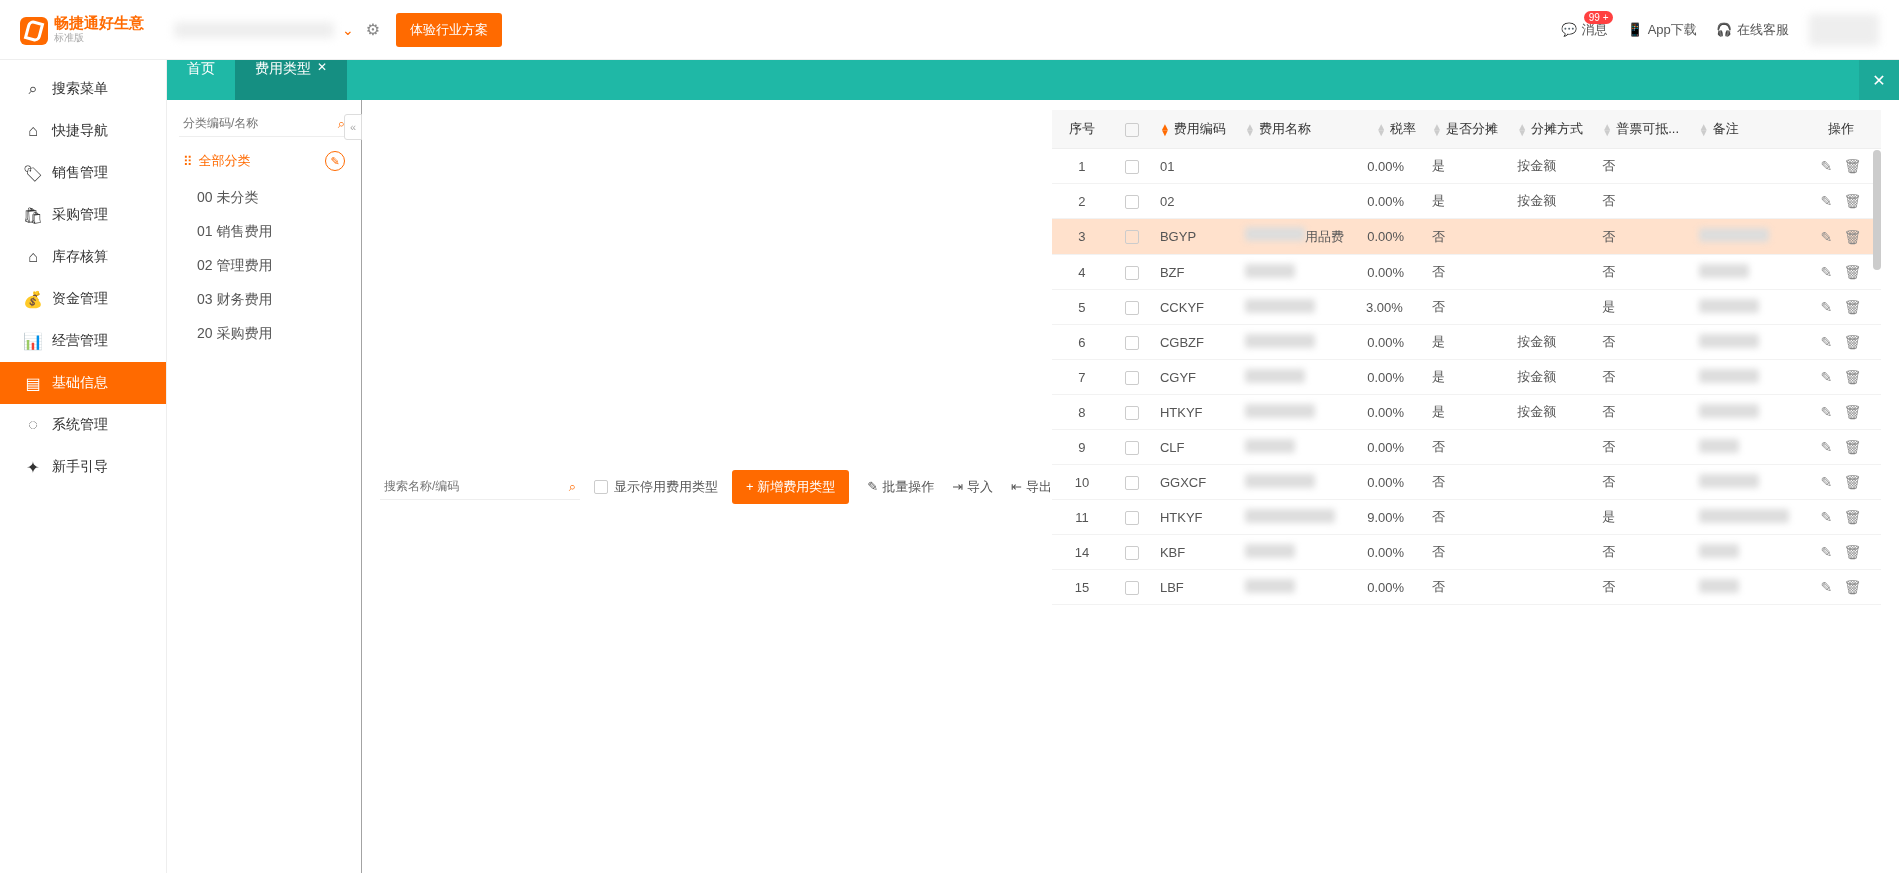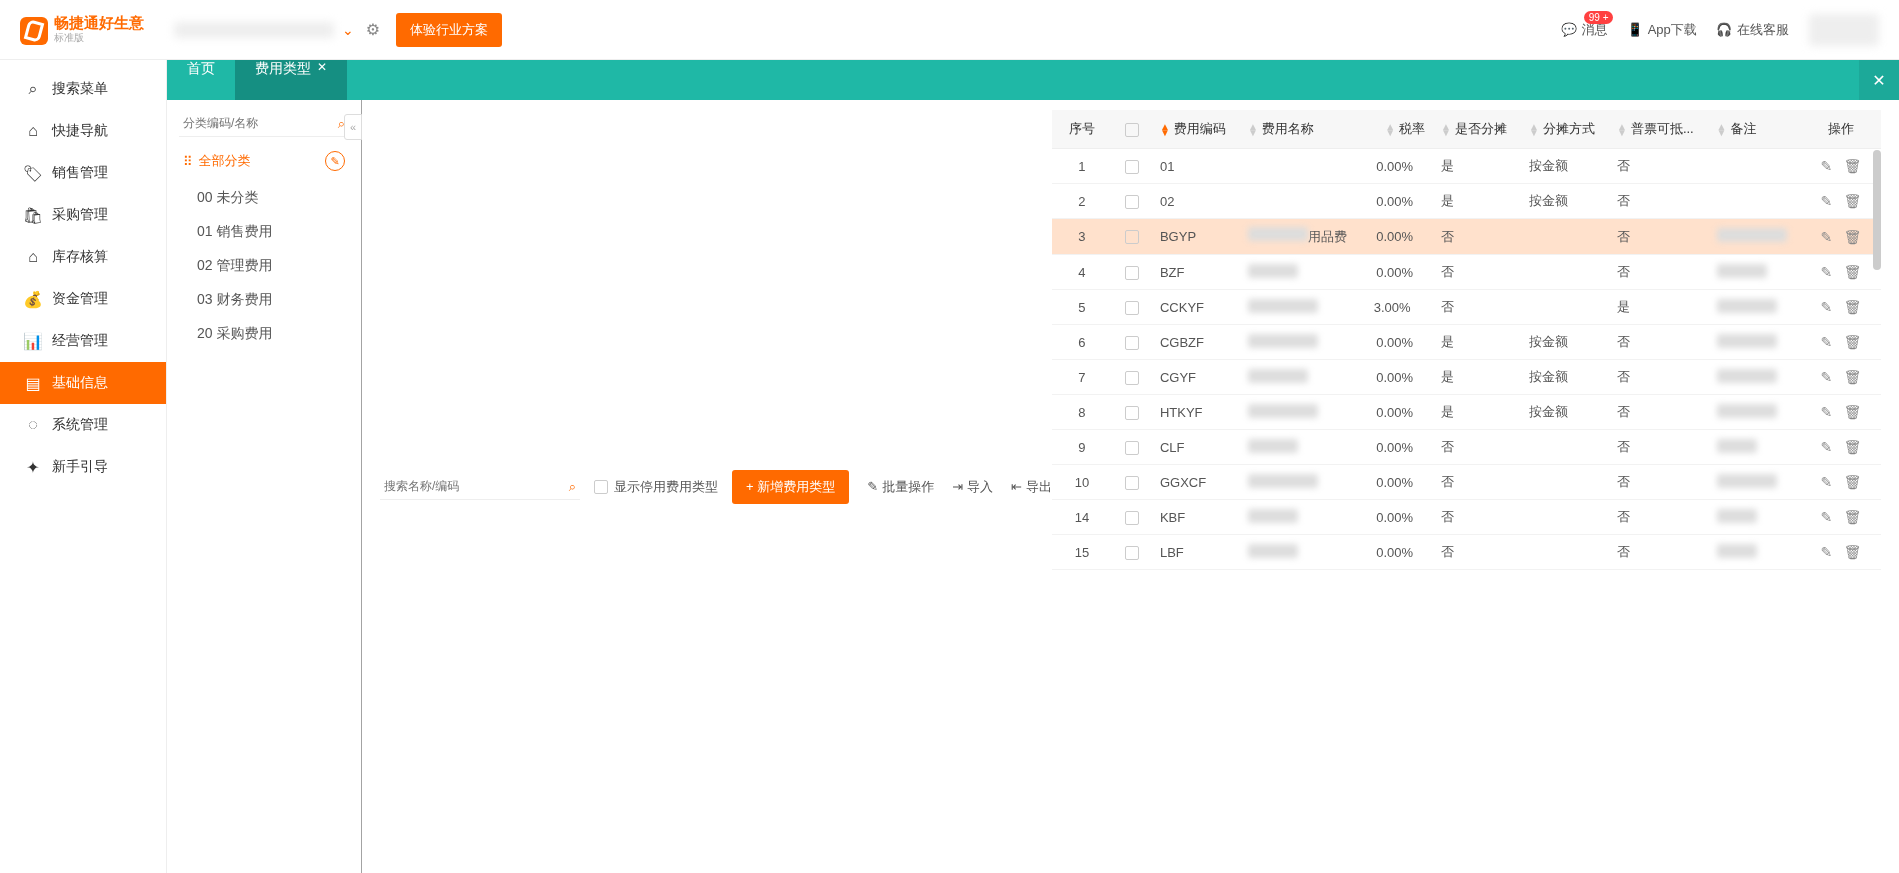--- a/index.html
+++ b/index.html
@@ -378,20 +378,35 @@
     <td>否</td>
     <td></td>
     <td>否</td>
     <td><span class="blur-cell" style="width:60px"></span></td>
     <td class="col-op">
       <span class="row-icon">✎</span>
       <span class="row-icon">🗑</span>
     </td>
                 </tr>
                 <tr>
+    <td class="col-seq">11</td>
+    <td class="col-chk"><span class="checkbox"></span></td>
+    <td>HTKYF</td>
+    <td><span class="blur-cell" style="width:90px"></span></td>
+    <td style="text-align:right;padding-right:20px;">9.00%</td>
+    <td>否</td>
+    <td></td>
+    <td>是</td>
+    <td><span class="blur-cell" style="width:90px"></span></td>
+    <td class="col-op">
+      <span class="row-icon">✎</span>
+      <span class="row-icon">🗑</span>
+    </td>
+                </tr>
+                <tr>
     <td class="col-seq">14</td>
     <td class="col-chk"><span class="checkbox"></span></td>
     <td>KBF</td>
     <td><span class="blur-cell" style="width:50px"></span></td>
     <td style="text-align:right;padding-right:20px;">0.00%</td>
     <td>否</td>
     <td></td>
     <td>否</td>
     <td><span class="blur-cell" style="width:40px"></span></td>
     <td class="col-op">

